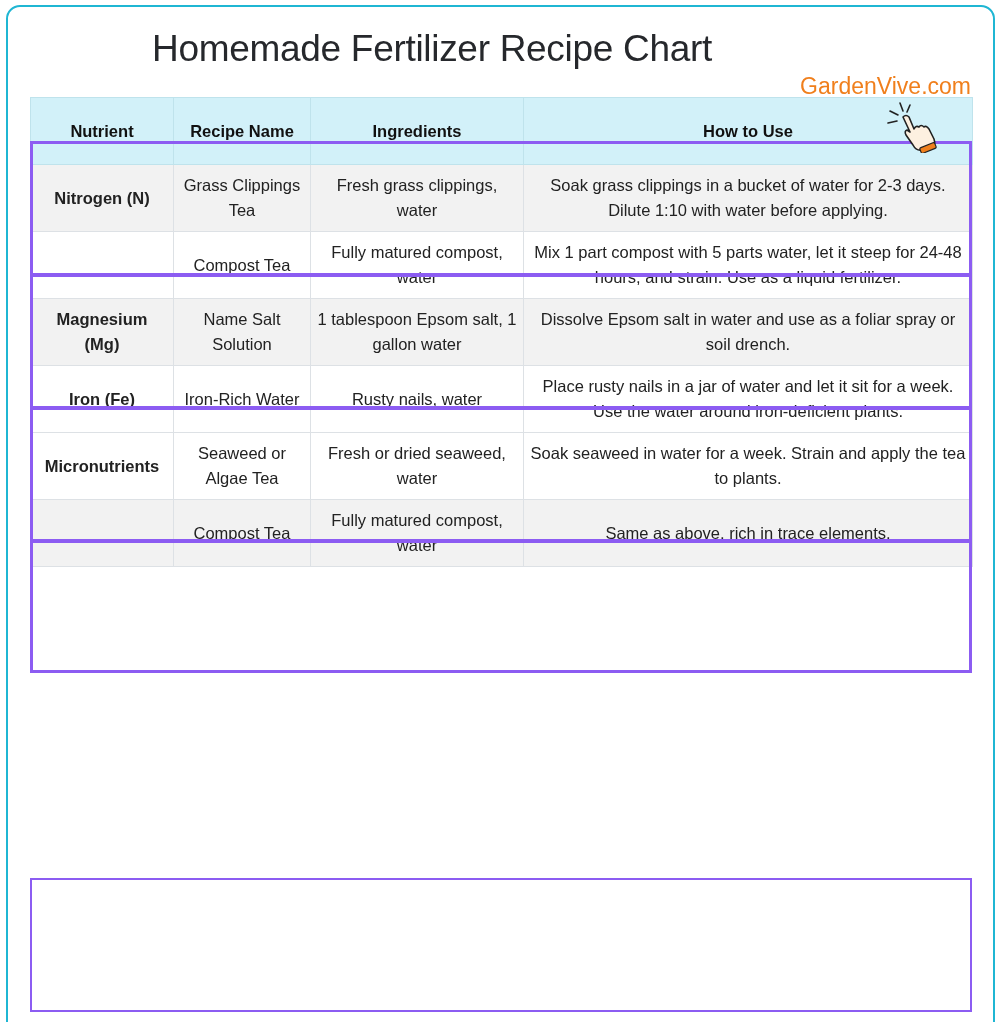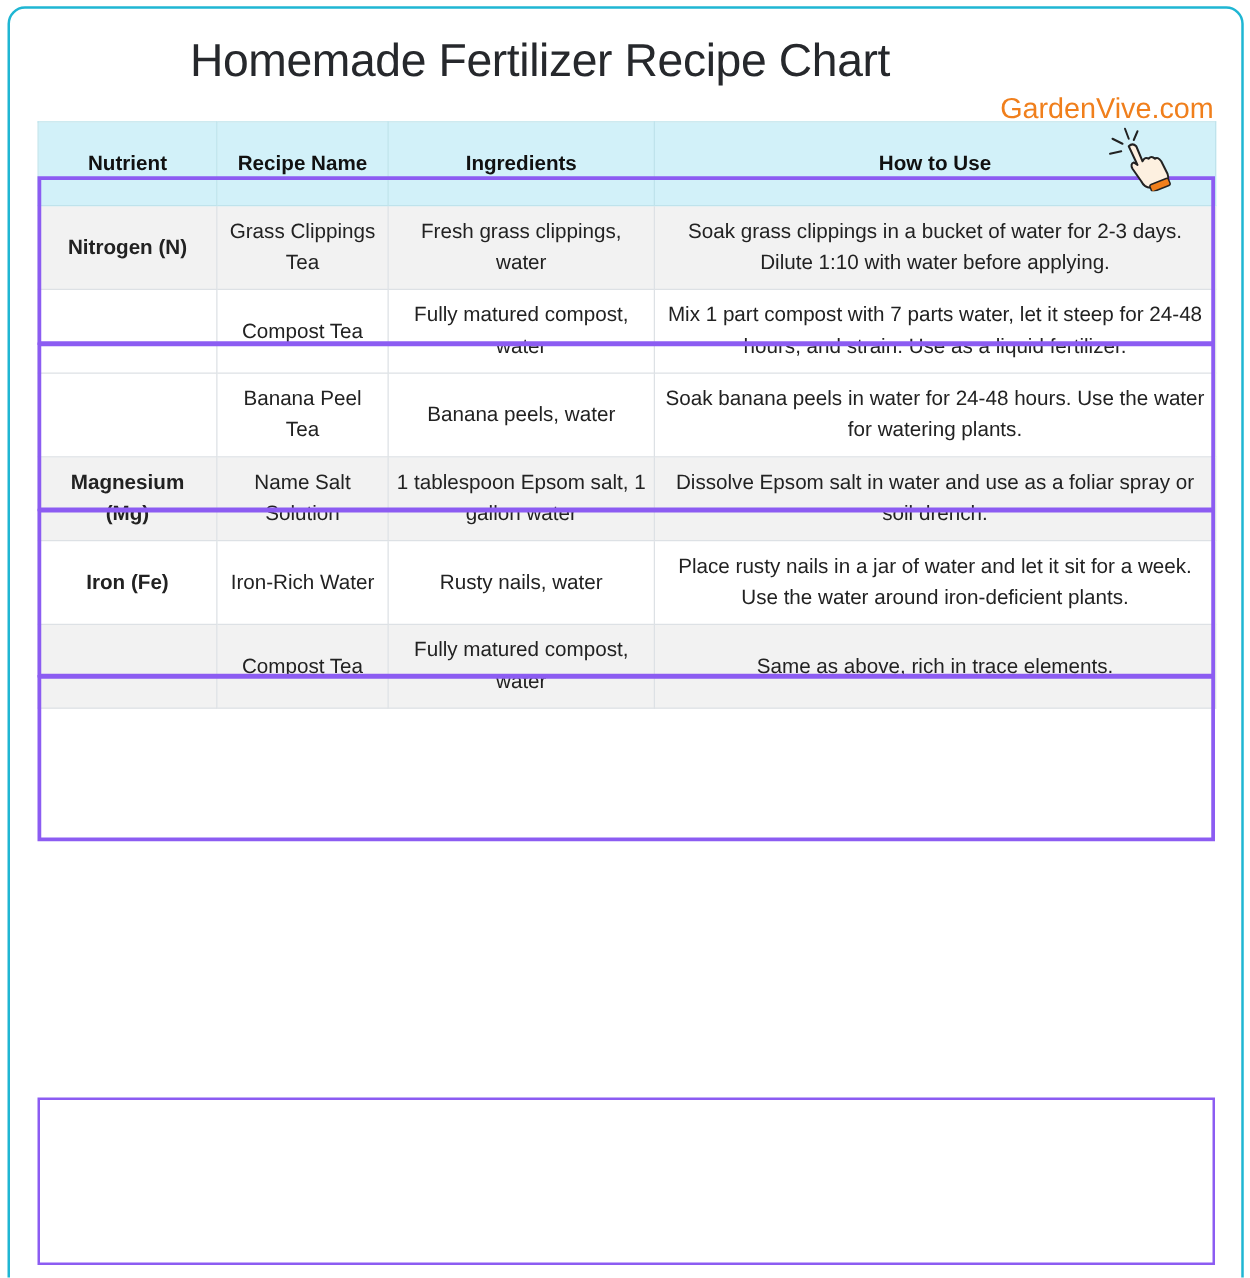--- a/index.html
+++ b/index.html
@@ -65,39 +65,39 @@
     <tr class="grey">
       <td class="nut">Nitrogen (N)</td>
       <td>Grass Clippings Tea</td>
       <td>Fresh grass clippings, water</td>
       <td>Soak grass clippings in a bucket of water for 2-3 days. Dilute 1:10 with water before applying.</td>
     </tr>
     <tr class="white">
       <td class="nut"></td>
       <td>Compost Tea</td>
       <td>Fully matured compost, water</td>
-      <td>Mix 1 part compost with 7 parts water, let it steep for 24-48 hours, and strain. Use as a liquid fertilizer.</td>
-    </tr>
-    <tr class="white">
-      <td class="nut"></td>
-      <td>Banana Peel Tea</td>
-      <td>Banana peels, water</td>
-      <td>Soak banana peels in water for 24-48 hours. Use the water for watering plants.</td>
+      <td>Mix 1 part compost with 5 parts water, let it steep for 24-48 hours, and strain. Use as a liquid fertilizer.</td>
     </tr>
     <tr class="grey">
       <td class="nut">Magnesium (Mg)</td>
       <td>Name Salt Solution</td>
       <td>1 tablespoon Epsom salt, 1 gallon water</td>
       <td>Dissolve Epsom salt in water and use as a foliar spray or soil drench.</td>
     </tr>
     <tr class="white">
       <td class="nut">Iron (Fe)</td>
       <td>Iron-Rich Water</td>
       <td>Rusty nails, water</td>
       <td>Place rusty nails in a jar of water and let it sit for a week. Use the water around iron-deficient plants.</td>
+    </tr>
+    <tr class="white">
+      <td class="nut">Micronutrients</td>
+      <td>Seaweed or Algae Tea</td>
+      <td>Fresh or dried seaweed, water</td>
+      <td>Soak seaweed in water for a week. Strain and apply the tea to plants.</td>
     </tr>
     <tr class="grey">
       <td class="nut"></td>
       <td>Compost Tea</td>
       <td>Fully matured compost, water</td>
       <td>Same as above, rich in trace elements.</td>
     </tr>
   </tbody>
 </table>
 

